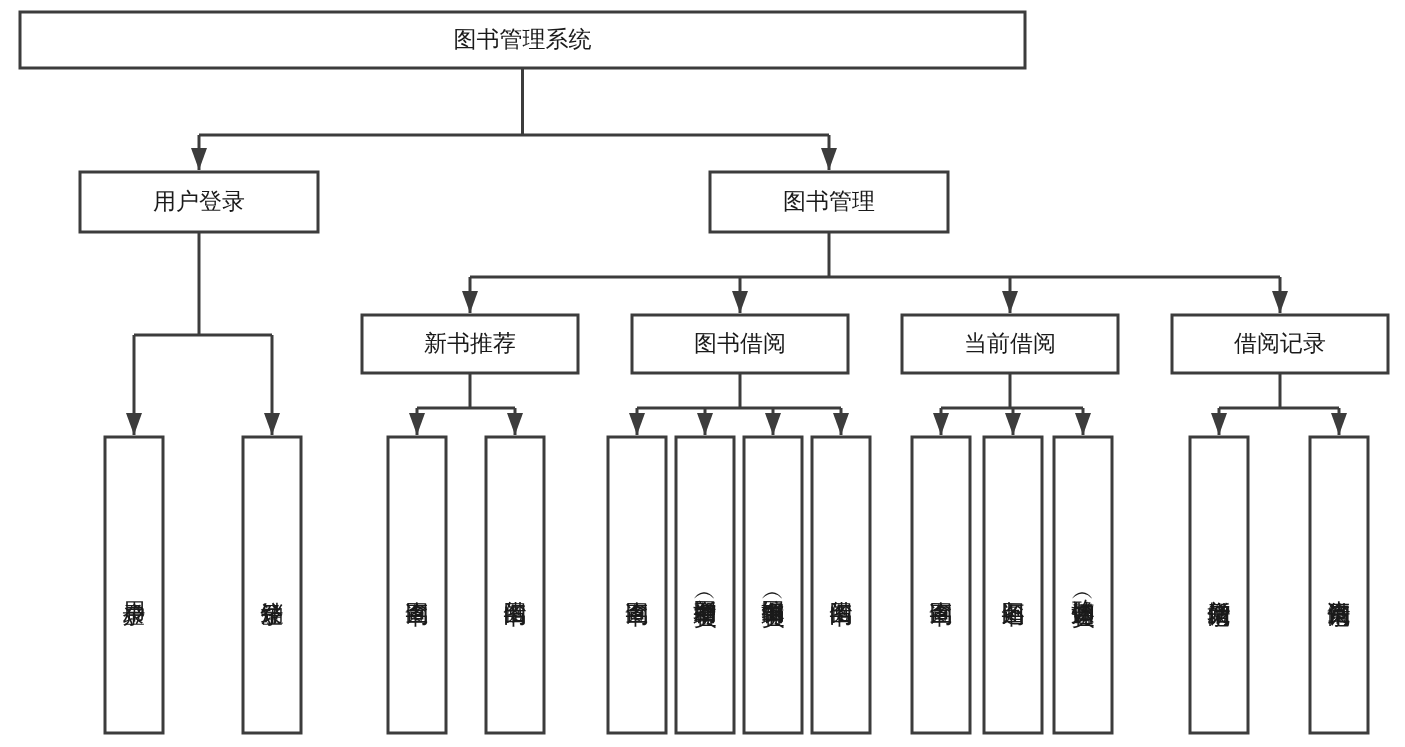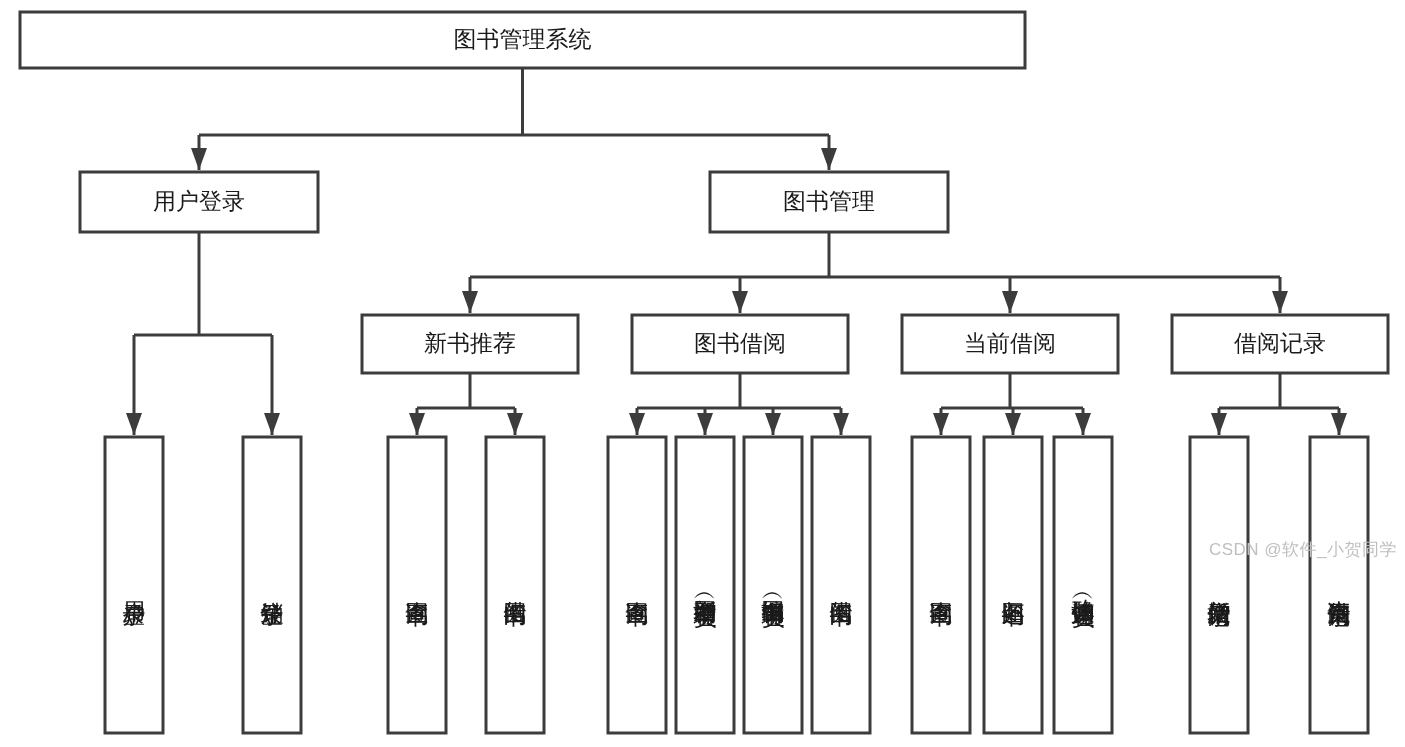--- a/index.html
+++ b/index.html
@@ -208,14 +208,13 @@
       <div class="leaf-label-wrap" style="left: 1054px; top: 437px; width: 58px; height: 296px;">
         <span class="leaf-label">确认归还（管理员）</span>
       </div>
       <div class="leaf-label-wrap" style="left: 1190px; top: 437px; width: 58px; height: 296px;">
         <span class="leaf-label">新增借阅记录</span>
       </div>
       <div class="leaf-label-wrap" style="left: 1310px; top: 437px; width: 58px; height: 296px;">
         <span class="leaf-label">查询借阅记录</span>
       </div>
     </div>
-  <div class="watermark">CSDN @软件_小贺同学</div>
 </div>
 
 </body></html>

